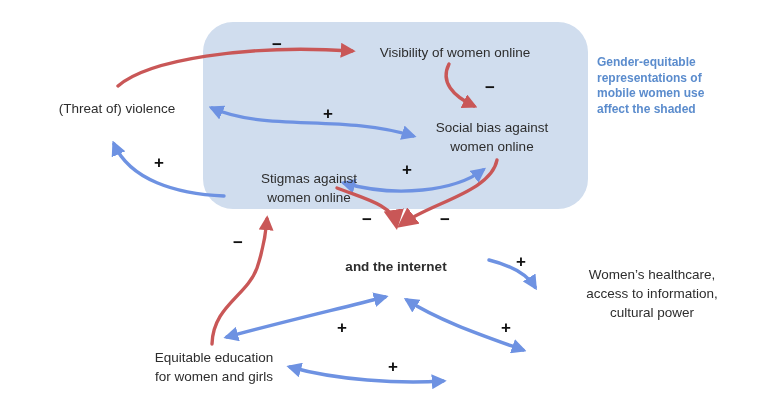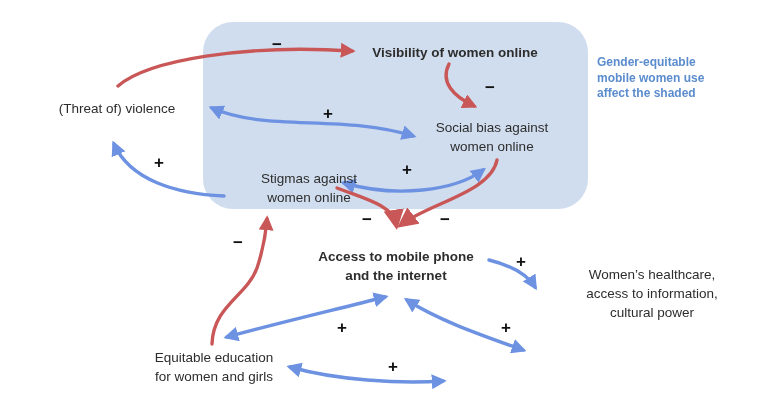--- a/index.html
+++ b/index.html
@@ -85,36 +85,35 @@
       <path d="M 407,300 C 439,321 487,337 523,350" marker-start="url(#arrow-blue)" marker-end="url(#arrow-blue)" stroke="#6e92e2"></path>
 
       <path d="M 290,367 C 336,380 399,384 443,381" marker-start="url(#arrow-blue)" marker-end="url(#arrow-blue)" stroke="#6e92e2"></path>
     </g>
   </svg>
 
   <div class="node" style="left:117px;top:108px;">
     <div>(Threat of) violence</div>
   </div>
 
-  <div class="node" style="left:455px;top:52px;font-weight:bold;">
+  <div class="node" style="left:455px;top:52px;">
     <div>Visibility of women online</div>
   </div>
 
   <div class="node" style="left:492px;top:137px;">
     <div>Social bias against</div>
     <div>women online</div>
   </div>
 
   <div class="node" style="left:269px;top:188px;margin-left:40px;">
     <div>Stigmas against</div>
     <div>women online</div>
   </div>
 
   <div class="node bold" style="left:396px;top:266px;">
-    <div>Access to mobile phone</div>
     <div>and the internet</div>
   </div>
 
   <div class="node" style="left:214px;top:367px;">
     <div>Equitable education</div>
     <div>for women and girls</div>
   </div>
 
   <div class="node" style="left:652px;top:293px;">
     <div>Women’s healthcare,</div>
@@ -131,17 +130,18 @@
   <span class="sign" style="left:367px;top:219px;">−</span>
   <span class="sign" style="left:445px;top:219px;">−</span>
   <span class="sign" style="left:238px;top:242px;">−</span>
   <span class="sign" style="left:521px;top:261px;">+</span>
   <span class="sign" style="left:342px;top:327px;">+</span>
   <span class="sign" style="left:506px;top:327px;">+</span>
   <span class="sign" style="left:393px;top:366px;">+</span>
 
   <div class="caption">
     <div>Gender-equitable</div>
+    <div>representations of</div>
     <div>mobile women use</div>
     <div>affect the shaded</div>
   </div>
 
 </div>
 
 </body></html>

